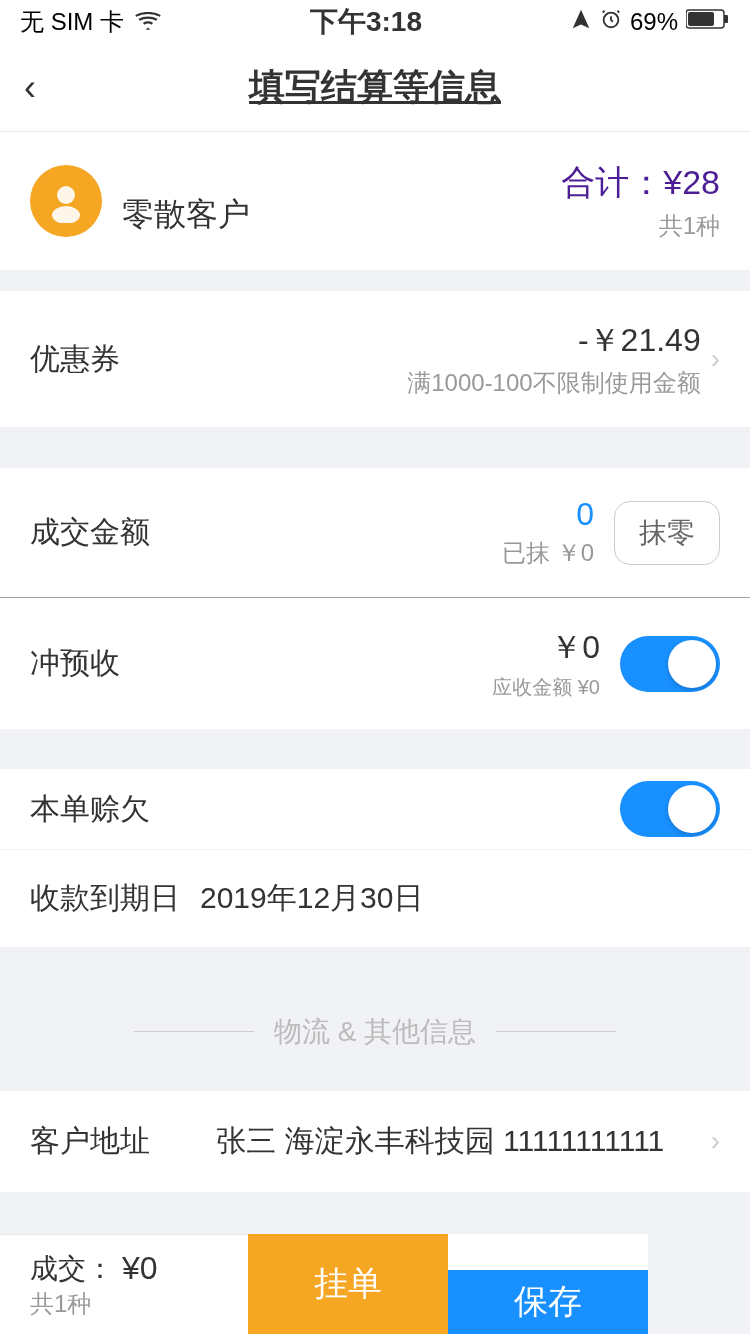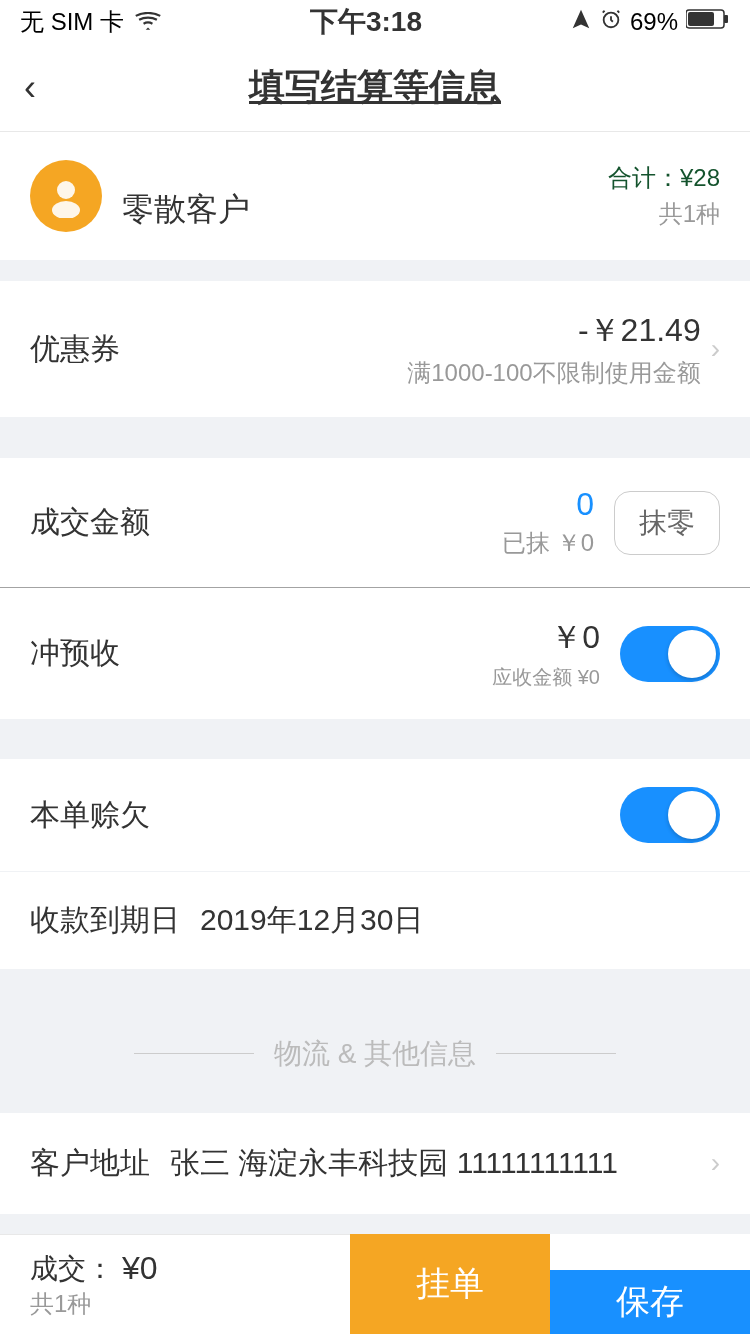--- a/index.html
+++ b/index.html
@@ -86,22 +86,22 @@
     }
     .customer-avatar svg { width: 44px; height: 44px; }
     .customer-name {
       font-size: 32px;
       color: #333;
     }
     .customer-total-right {
       text-align: right;
     }
     .total-amount {
-      font-size: 24px;
-      color: #14532d;
+      font-size: 34px;
+      color: #4c1d95;
     }
     .total-count {
       font-size: 24px;
       color: #999;
       margin-top: 4px;
     }
 
     
     .coupon-row {
       background: #fff;
@@ -225,21 +225,21 @@
       right: 4px;
       box-shadow: 0 2px 4px rgba(0,0,0,0.2);
     }
 
     
     .debt-row {
       background: #fff;
       display: flex;
       align-items: center;
       justify-content: space-between;
-      padding: 28px 30px;
+      padding: 12px 30px;
       border-bottom: 1px solid #f0f2f5;
     }
 
     
     .due-date-row {
       background: #fff;
       display: flex;
       align-items: center;
       padding: 28px 30px;
     }
@@ -276,20 +276,21 @@
       background: #ccc;
     }
 
     
     .address-row {
       background: #fff;
       display: flex;
       align-items: center;
       justify-content: space-between;
       padding: 30px 30px;
+      text-align: center;
     }
     .address-label {
       font-size: 30px;
       color: #333;
       min-width: 120px;
       margin-right: 20px;
     }
     .address-value {
       font-size: 30px;
       color: #333;
@@ -301,21 +302,21 @@
       background: #f0f2f5;
       flex: 1;
       min-height: 180px;
     }
 
     
     .footer {
       position: fixed;
       bottom: 0;
       left: 0;
-      width: 750px;
+      width: 648px;
       height: 100px;
       display: flex;
       align-items: stretch;
       background: #fff;
     }
     .footer-summary {
       flex: 1;
       display: flex;
       flex-direction: column;
       justify-content: center;

